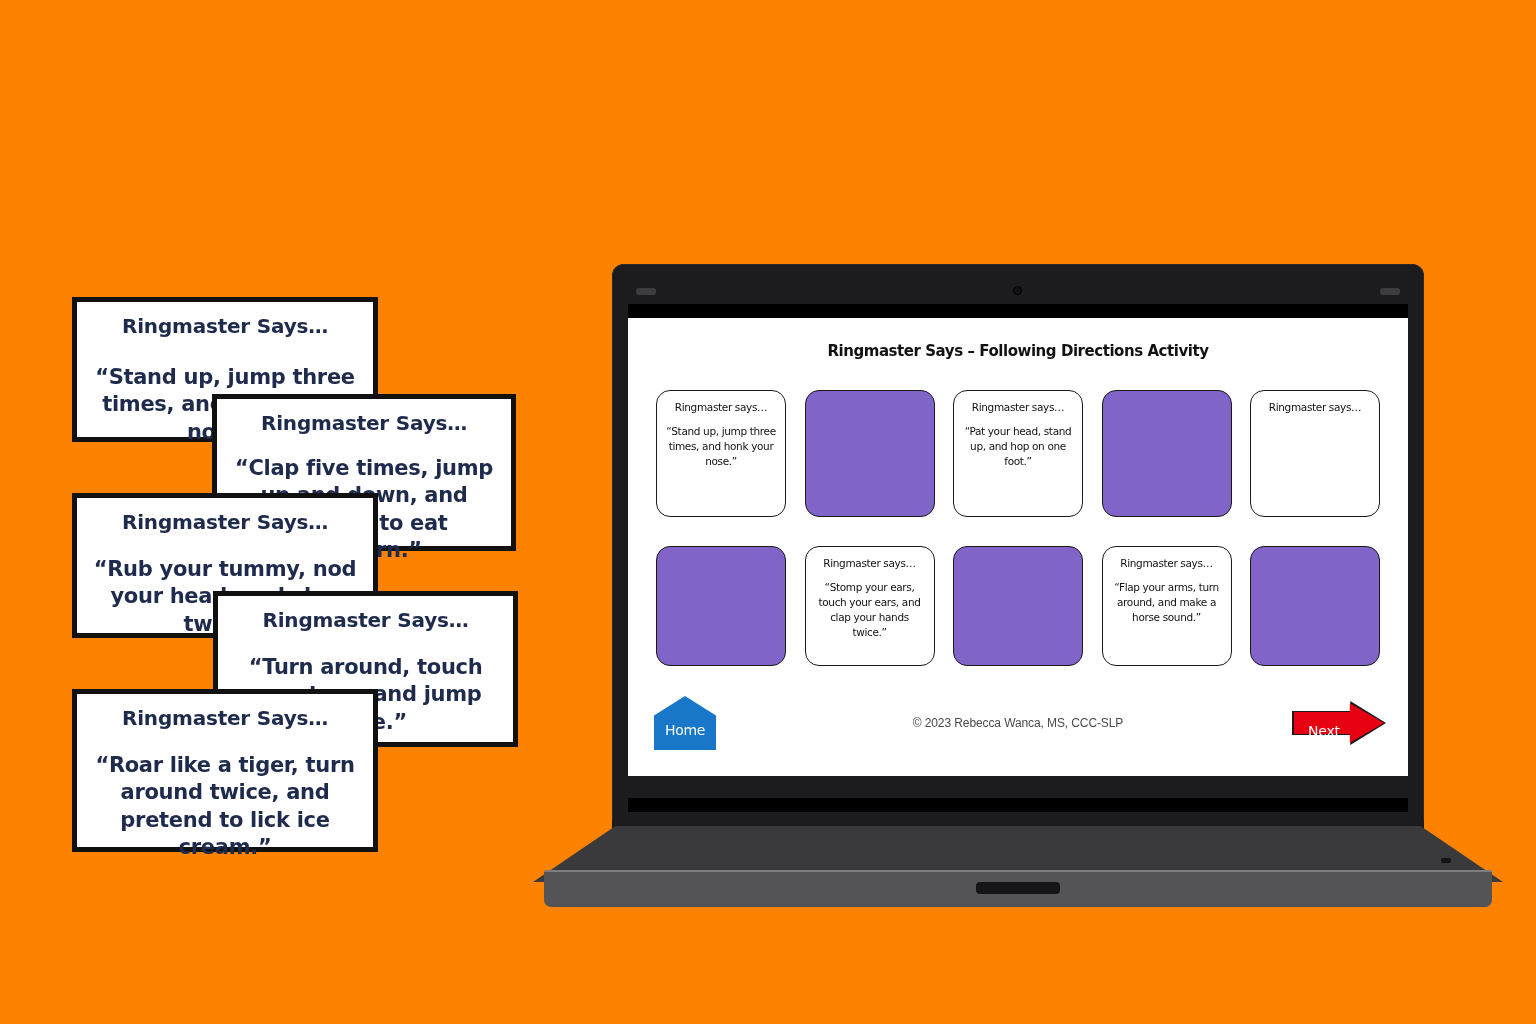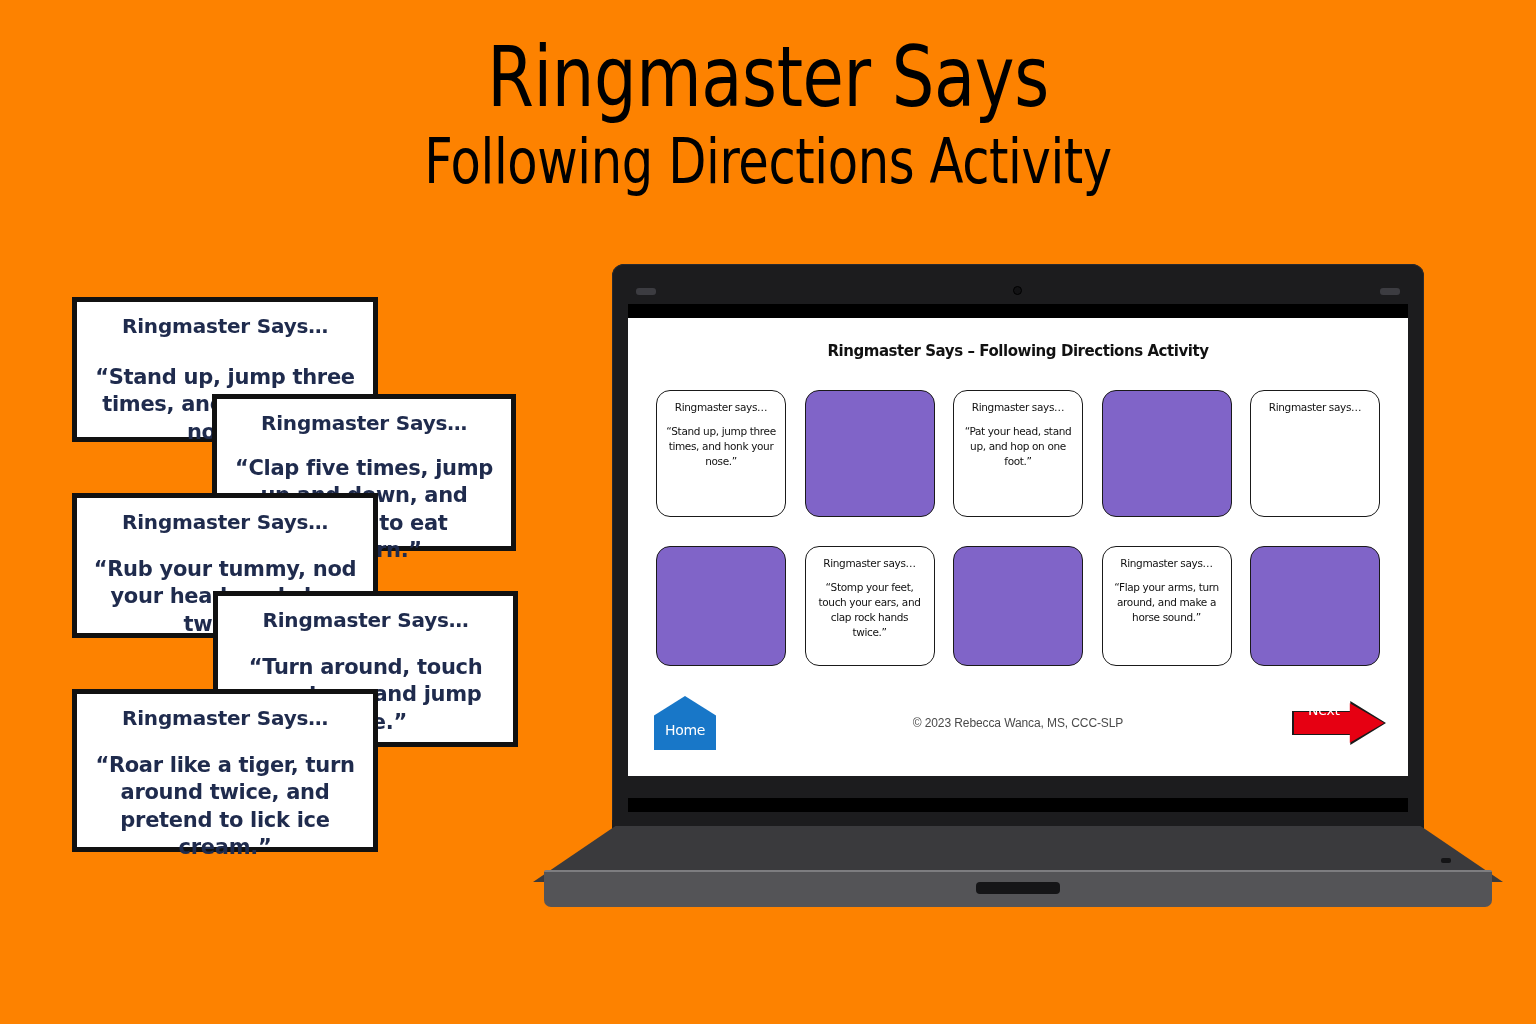--- a/index.html
+++ b/index.html
@@ -283,21 +283,21 @@
     background: #1a1a1a;
     clip-path: polygon(0% 24%, 62% 24%, 62% 2%, 100% 50%, 62% 98%, 62% 76%, 0% 76%);
   }
   #next-button .arrow {
     position: absolute; left: 2px; top: 2px; right: 2px; bottom: 2px;
     background: #E60012;
     clip-path: polygon(0% 24%, 62% 24%, 62% 3%, 100% 50%, 62% 97%, 62% 76%, 0% 76%);
   }
   #next-button .next-label {
     position: absolute;
-    left: 4px; top: 2px; width: 56px;
+    left: 4px; top: 23px; width: 56px;
     text-align: center;
     color: #FFFFFF;
     font-size: 14px;
     font-family: "DejaVu Sans", sans-serif;
     letter-spacing: -0.2px;
   }
 
   
   #slide-credit {
     position: absolute;
@@ -309,24 +309,20 @@
     color: #4a4a4a;
     letter-spacing: -0.1px;
   }
   #slide-credit span { display: block; }
 </style>
 </head>
 <body>
 
 <div id="stage">
 
-  <div class="poster-title">
-    <span class="line1">Ringmaster Says</span>
-    <span class="line2">Following Directions Activity</span>
-  </div>
 
   <div id="card-stack">
 
     <div class="flash-card" id="fcard-1">
       <div class="fc-head">Ringmaster Says…</div>
       <div class="fc-body">“Stand up, jump three times, and honk your nose.”</div>
     </div>
 
     <div class="flash-card" id="fcard-2">
       <div class="fc-head">Ringmaster Says…</div>
@@ -386,21 +382,21 @@
             </div>
           </div>
 
           <div class="tile-row" id="tile-row-2">
             <div class="tile covered">
               <div class="t-head"></div>
               <div class="t-body"></div>
             </div>
             <div class="tile">
               <div class="t-head">Ringmaster says…</div>
-              <div class="t-body">“Stomp your feet, touch your ears, and clap rock hands twice.”</div>
+              <div class="t-body">“Stomp your ears, touch your ears, and clap your hands twice.”</div>
             </div>
             <div class="tile covered">
               <div class="t-head"></div>
               <div class="t-body"></div>
             </div>
             <div class="tile">
               <div class="t-head">Ringmaster says…</div>
               <div class="t-body">“Flap your arms, turn around, and make a horse sound.”</div>
             </div>
             <div class="tile covered">

